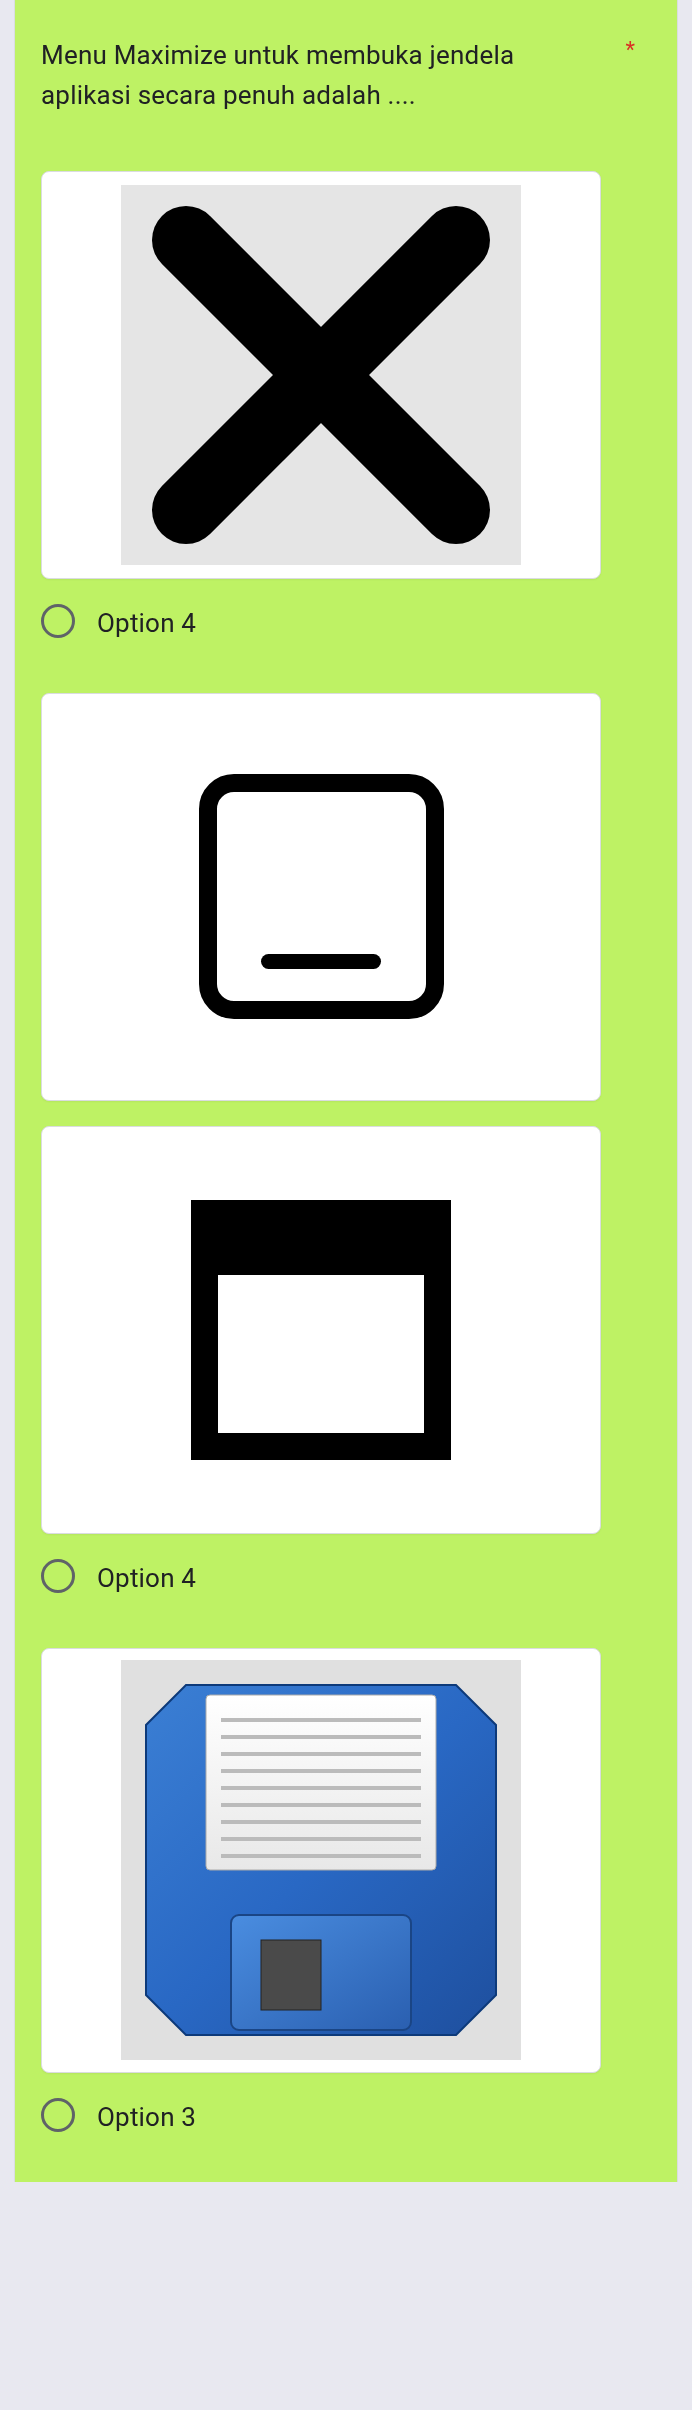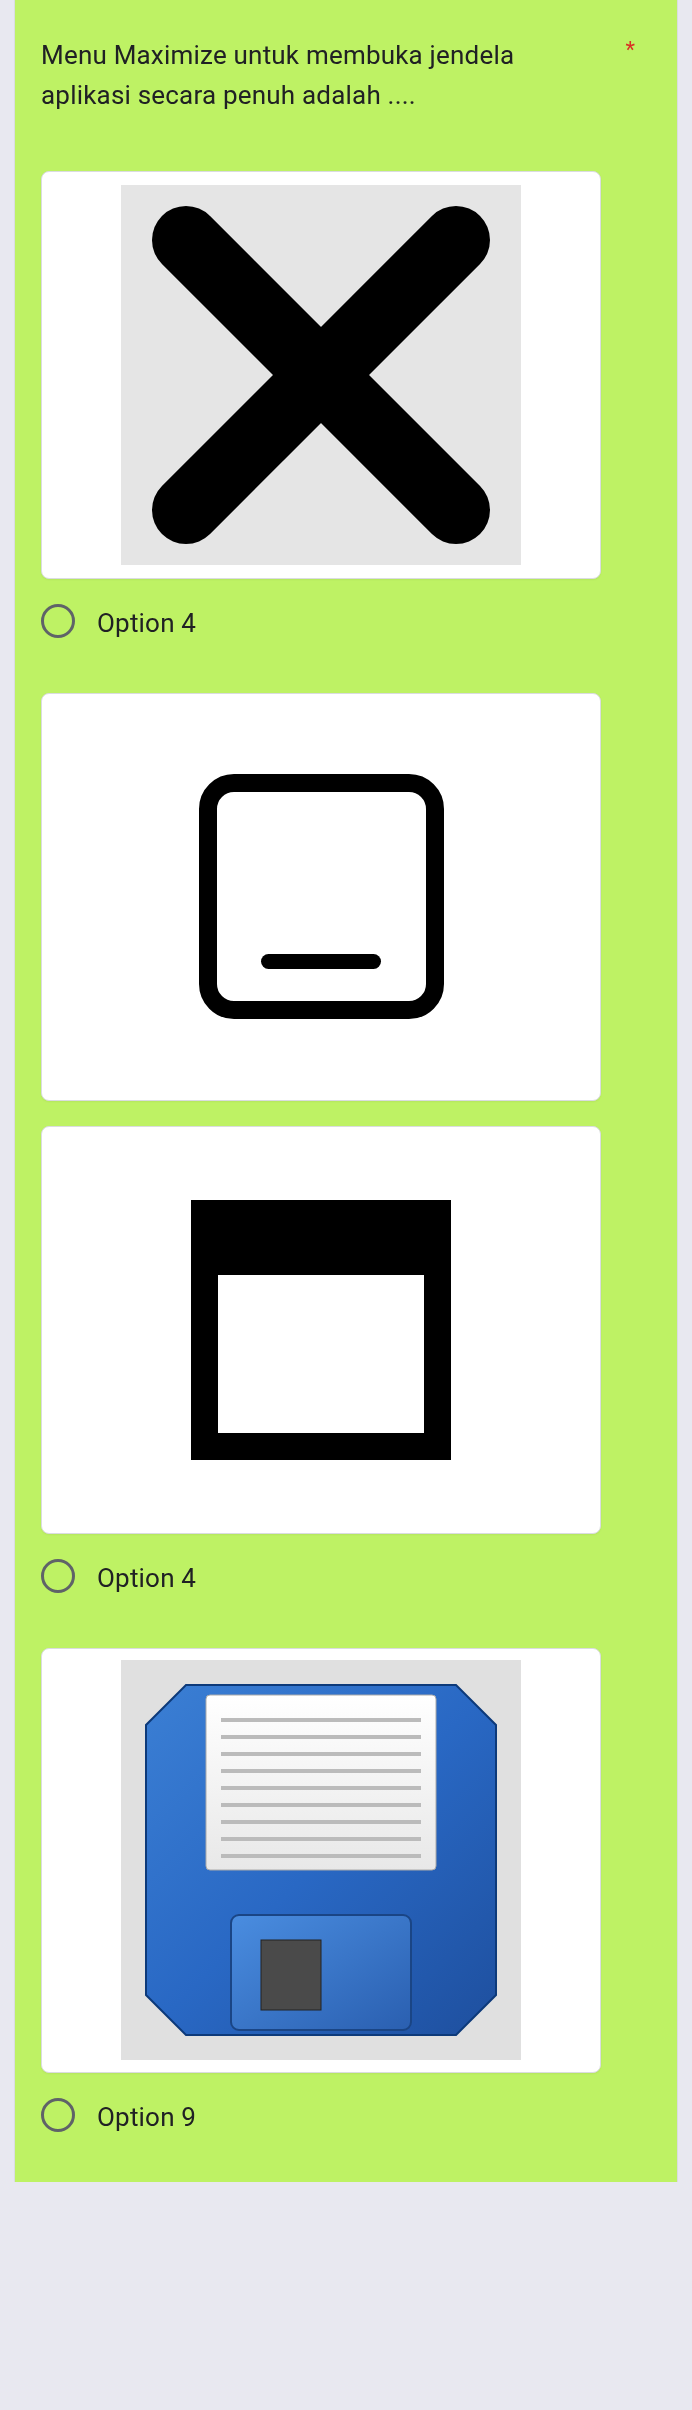--- a/index.html
+++ b/index.html
@@ -195,16 +195,16 @@
         <line x1="85" y1="181" x2="285" y2="181" stroke="#bbb" stroke-width="4"></line>
 
         <rect x="95" y="240" width="180" height="115" rx="8" fill="url(#shutterGrad)" stroke="#1a4585" stroke-width="2"></rect>
 
         <rect x="125" y="265" width="60" height="70" fill="#4a4a4a" stroke="#222" stroke-width="1"></rect>
       </svg>
     </div>
   </div>
   <div class="radio-row last">
     <div class="radio-circle"></div>
-    <div class="radio-label">Option 9</div>
+    <div class="radio-label">Option 3</div>
   </div>
 
 </div>
 
 </body></html>

